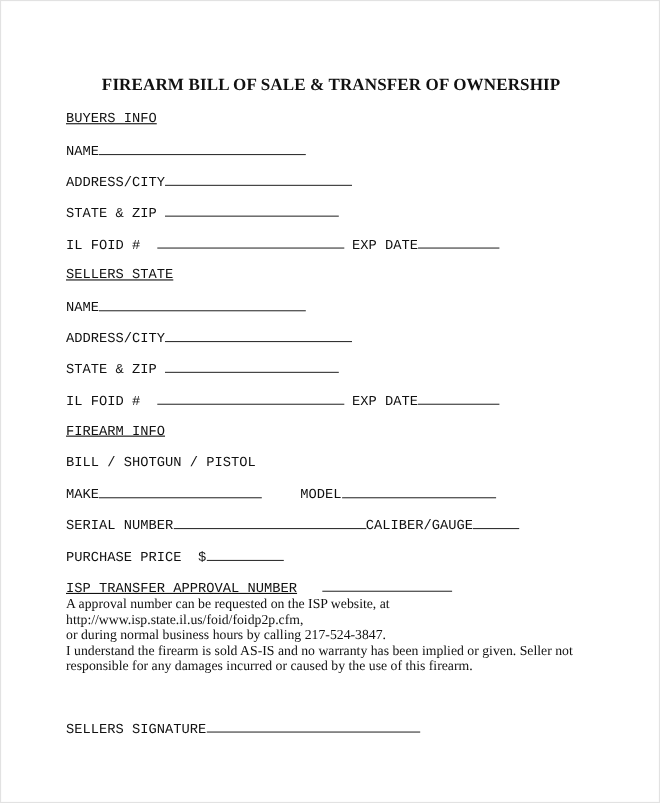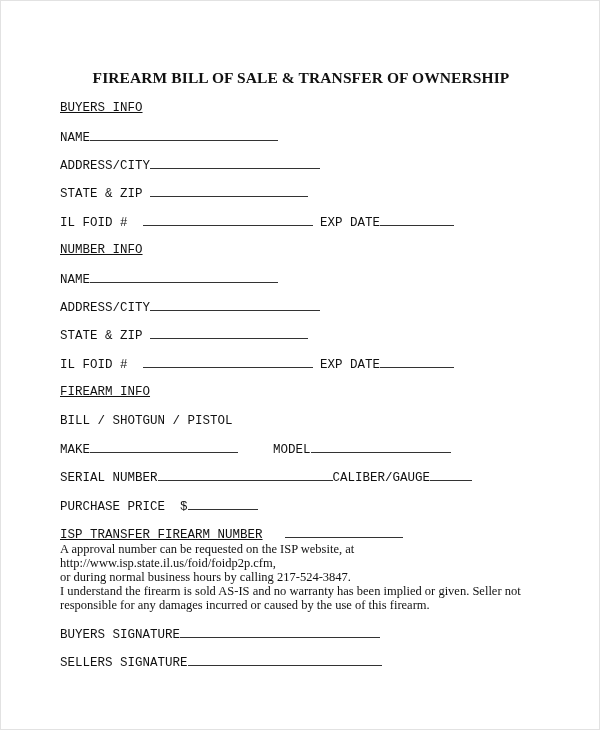--- a/index.html
+++ b/index.html
@@ -29,21 +29,21 @@
     <span>ADDRESS/CITY</span><span class="line" style="width:170px"></span>
   </div>
   <div class="row" style="top:185px">
     <span>STATE &amp; ZIP</span>&nbsp;<span class="line" style="width:158px"></span>
   </div>
   <div class="row" style="top:214px">
     <span>IL FOID # </span>&nbsp;<span class="line" style="width:170px"></span>
     <span>EXP DATE</span><span class="line" style="width:74px"></span>
   </div>
 
-  <div class="row hdr" style="top:242px">NUMBER INFO</div>
+  <div class="row hdr" style="top:242px">SELLERS STATE</div>
   <div class="row" style="top:271px">
     <span>NAME</span><span class="line" style="width:188px"></span>
   </div>
   <div class="row" style="top:299px">
     <span>ADDRESS/CITY</span><span class="line" style="width:170px"></span>
   </div>
   <div class="row" style="top:327px">
     <span>STATE &amp; ZIP</span>&nbsp;<span class="line" style="width:158px"></span>
   </div>
   <div class="row" style="top:356px">
@@ -59,32 +59,29 @@
   <div class="row" style="top:441px">
     <span>MAKE</span><span class="line" style="width:148px"></span>
     <span style="display:inline-block;width:20px"></span>
     <span>MODEL</span><span class="line" style="width:140px"></span>
   </div>
   <div class="row" style="top:498px">
     <span style="white-space:pre">PURCHASE PRICE  $</span><span class="line" style="width:70px"></span>
   </div>
 
   <div class="row" style="top:526px">
-    <span class="hdr">ISP TRANSFER FIREARM NUMBER</span>&nbsp;&nbsp;&nbsp;<span class="line" style="width:118px"></span>
+    <span class="hdr">ISP TRANSFER APPROVAL NUMBER</span>&nbsp;&nbsp;&nbsp;<span class="line" style="width:118px"></span>
   </div>
   <div class="para" style="top:541px">
     <div>A approval number can be requested on the ISP website, at http://www.isp.state.il.us/foid/foidp2p.cfm,</div>
     <div>or during normal business hours by calling 217-524-3847.</div>
   </div>
 
   <div class="para" style="top:583px">
     <div>I understand the firearm is sold AS-IS and no warranty has been implied or given. Seller not</div>
     <div>responsible for any damages incurred or caused by the use of this firearm.</div>
   </div>
 
-  <div class="row" style="top:626px">
-    <span>BUYERS SIGNATURE</span><span class="line" style="width:200px"></span>
-  </div>
   <div class="row" style="top:654px">
     <span>SELLERS SIGNATURE</span><span class="line" style="width:194px"></span>
   </div>
 
 </div>
 
 </body></html>

